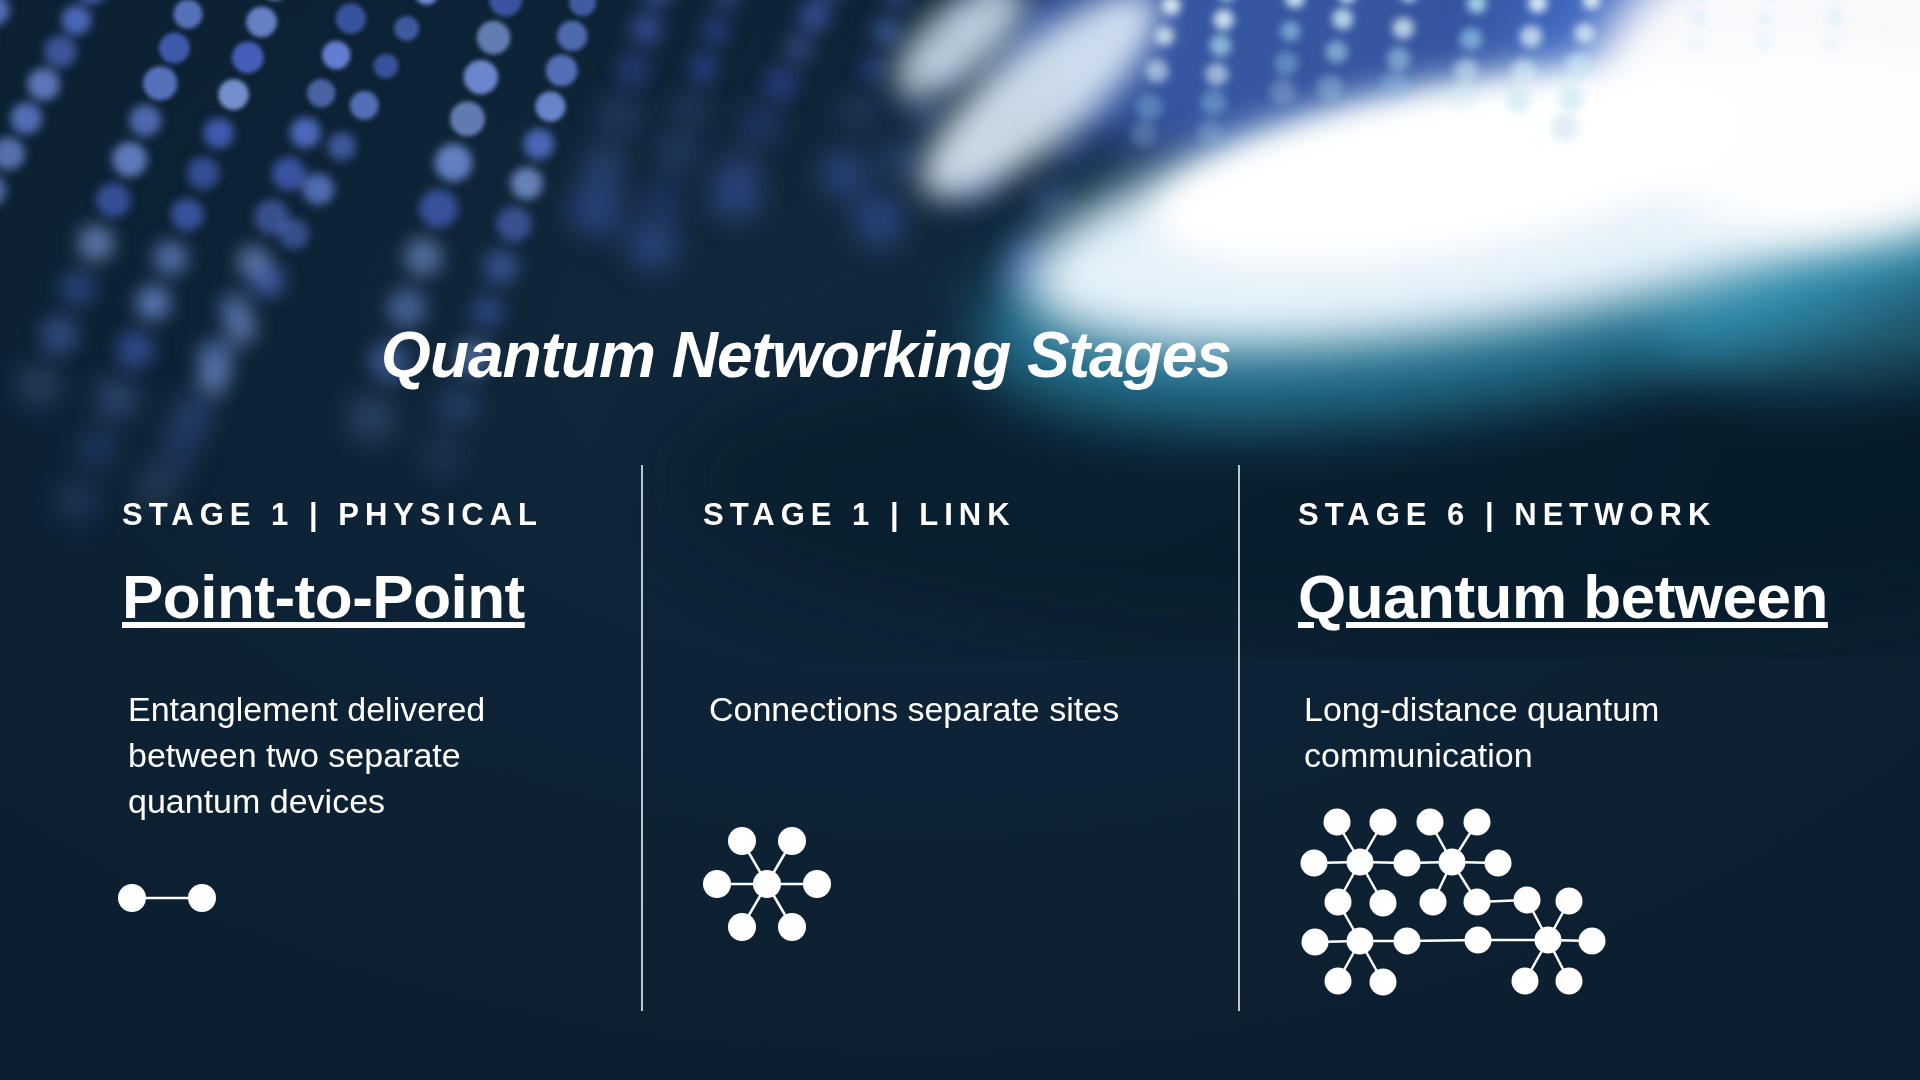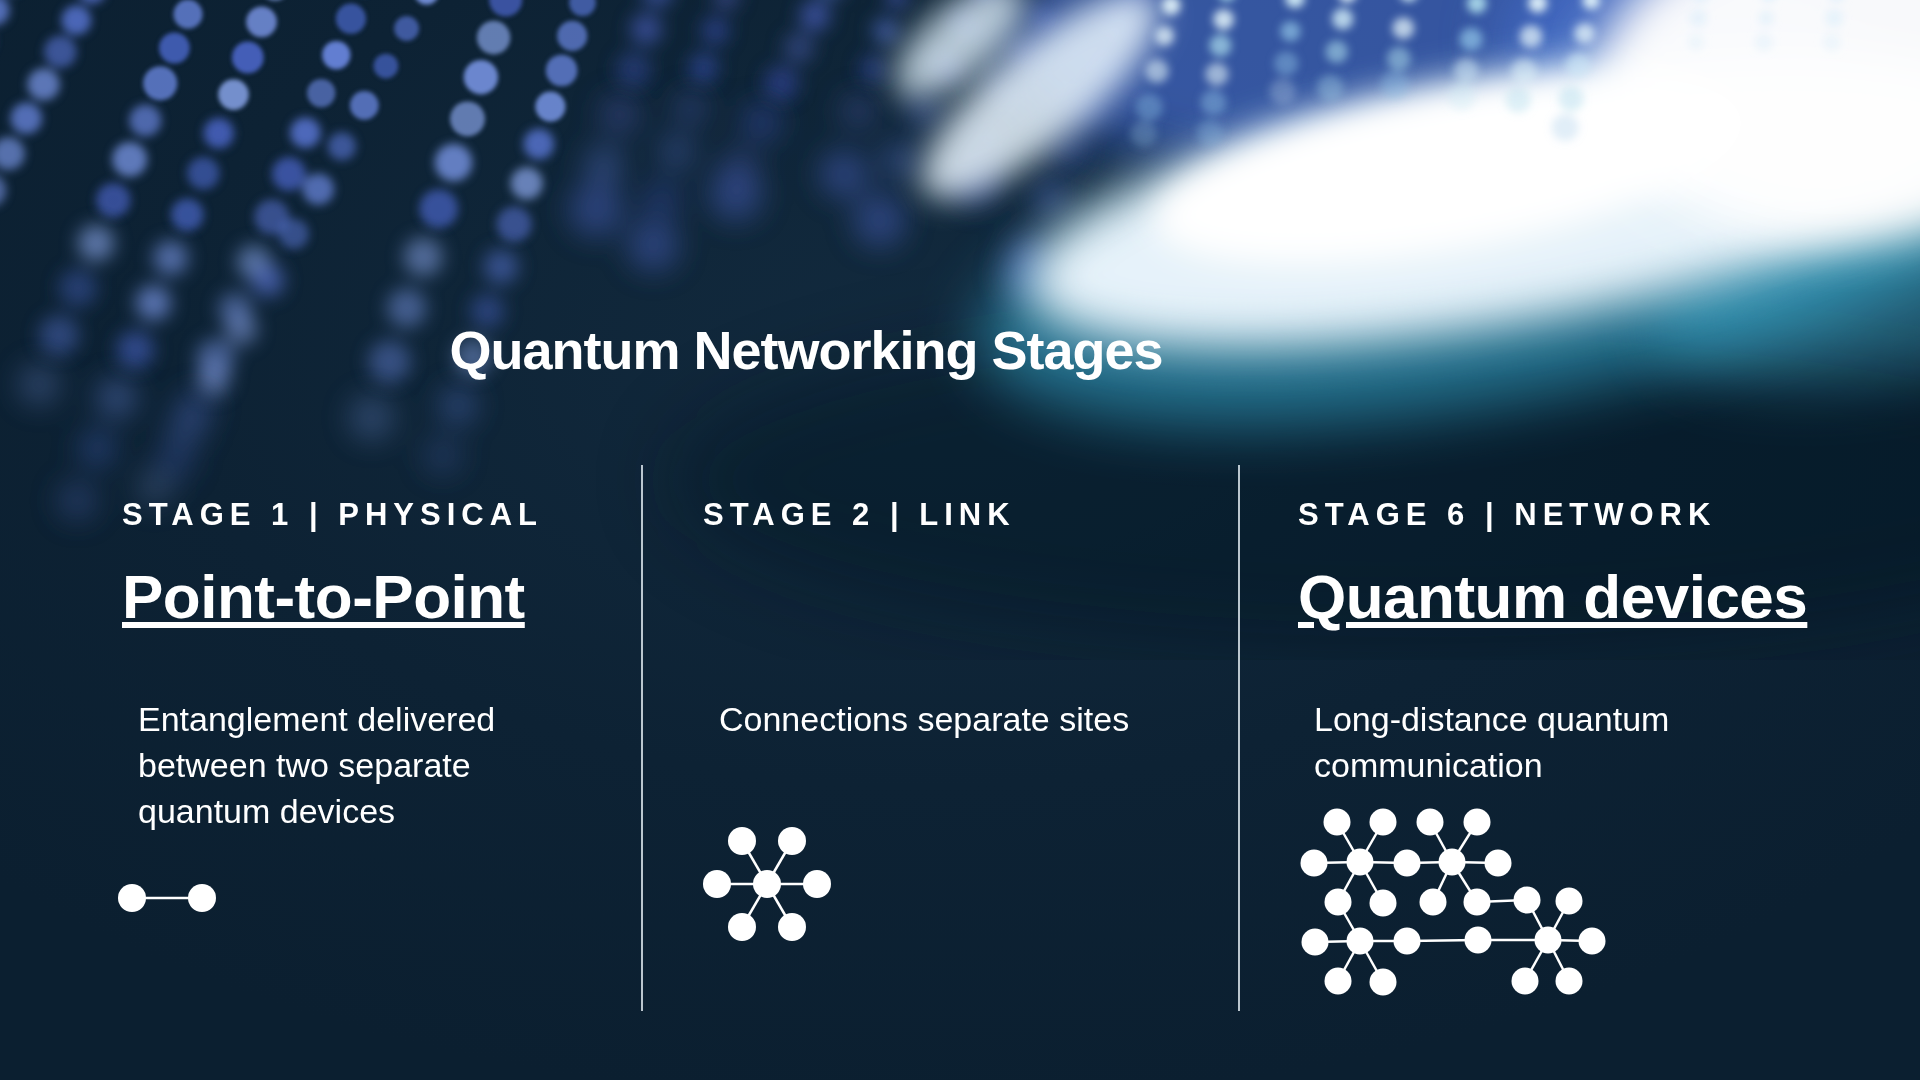--- a/index.html
+++ b/index.html
@@ -6,39 +6,39 @@
   html,body{margin:0;padding:0;background:#07141f;}
   .canvas{
     position:relative;width:1920px;height:1080px;overflow:hidden;
     background:radial-gradient(1300px 760px at 48% 32%, #122a3e 0%, #0d2234 58%, #0b1f30 100%);
     font-family:"Liberation Sans","DejaVu Sans",sans-serif;
     color:#ffffff;
   }
   svg.bg{position:absolute;left:0;top:0;display:block;}
   .title{
     position:absolute;left:0;top:323px;width:1612px;margin:0;
-    text-align:center;font-size:54px;font-weight:600;letter-spacing:-1px;line-height:1;
+    text-align:center;font-size:64px;font-weight:600;letter-spacing:-1px;line-height:1;font-style:italic;
   }
   .divider{position:absolute;top:465px;height:546px;width:2px;background:rgba(226,236,242,0.82);}
   .divider-1{left:641px;}
   .divider-2{left:1238px;}
   .stage{position:absolute;top:0;height:784px;}
   .stage-1{left:122px;width:400px;}
   .stage-2{left:703px;width:512px;}
   .stage-3{left:1298px;width:600px;}
   .stage-label{
     position:absolute;top:499px;left:0;margin:0;white-space:nowrap;
     font-size:31px;font-weight:600;letter-spacing:6px;line-height:1;
   }
   .stage-heading{
     position:absolute;top:566px;left:0;margin:0;white-space:nowrap;
     font-size:62px;font-weight:700;letter-spacing:-0.5px;line-height:1;text-decoration:underline;
   }
   .stage-desc{
-    position:absolute;top:680px;left:0;margin:16px;
+    position:absolute;top:680px;left:0;margin:6px;
     font-size:34px;font-weight:400;line-height:46px;
   }
   .stage-1 .stage-desc{width:400px;}
   .stage-2 .stage-desc{width:512px;}
   .stage-3 .stage-desc{width:440px;}
   svg.stage-icon{position:absolute;display:block;}
   .icon-p2p{left:-4px;top:876px;}
   .icon-m2o{left:-13px;top:807px;}
   .icon-net{left:-2px;top:806px;}
 </style>
@@ -312,21 +312,21 @@
     <h2 class="stage-heading">Point-to-Point</h2>
     <p class="stage-desc">Entanglement delivered between two separate quantum devices</p>
     <svg class="stage-icon icon-p2p" width="110" height="44" viewBox="0 0 110 44" aria-hidden="true">
       <line x1="14" y1="22" x2="84" y2="22" stroke="#ffffff" stroke-width="2.5"></line>
       <circle cx="14" cy="22" r="14" fill="#ffffff"></circle>
       <circle cx="84" cy="22" r="14" fill="#ffffff"></circle>
     </svg>
   </section>
 
   <section class="stage stage-2">
-    <div class="stage-label">STAGE 2 | LINK</div>
+    <div class="stage-label">STAGE 1 | LINK</div>
     <p class="stage-desc">Connections separate sites</p>
     <svg class="stage-icon icon-m2o" width="154" height="154" viewBox="0 0 154 154" aria-hidden="true">
       <g stroke="#ffffff" stroke-width="2.5">
         <line x1="77" y1="77" x2="127" y2="77"></line>
         <line x1="77" y1="77" x2="102" y2="34"></line>
         <line x1="77" y1="77" x2="52" y2="34"></line>
         <line x1="77" y1="77" x2="27" y2="77"></line>
         <line x1="77" y1="77" x2="52" y2="120"></line>
         <line x1="77" y1="77" x2="102" y2="120"></line>
       </g>
@@ -337,21 +337,21 @@
         <circle cx="52" cy="34" r="14"></circle>
         <circle cx="27" cy="77" r="14"></circle>
         <circle cx="52" cy="120" r="14"></circle>
         <circle cx="102" cy="120" r="14"></circle>
       </g>
     </svg>
   </section>
 
   <section class="stage stage-3">
     <div class="stage-label">STAGE 6 | NETWORK</div>
-    <h2 class="stage-heading">Quantum devices</h2>
+    <h2 class="stage-heading">Quantum between</h2>
     <p class="stage-desc">Long-distance quantum communication</p>
     <svg class="stage-icon icon-net" width="314" height="194" viewBox="0 0 314 194" aria-hidden="true">
       <g stroke="#ffffff" stroke-width="2.5">
 
         <line x1="64" y1="56" x2="41" y2="16"></line>
           <line x1="64" y1="56" x2="87" y2="16"></line>
         <line x1="64" y1="56" x2="18" y2="57"></line>
           <line x1="64" y1="56" x2="111" y2="57"></line>
         <line x1="64" y1="56" x2="42" y2="96"></line>
           <line x1="64" y1="56" x2="87" y2="97"></line>

